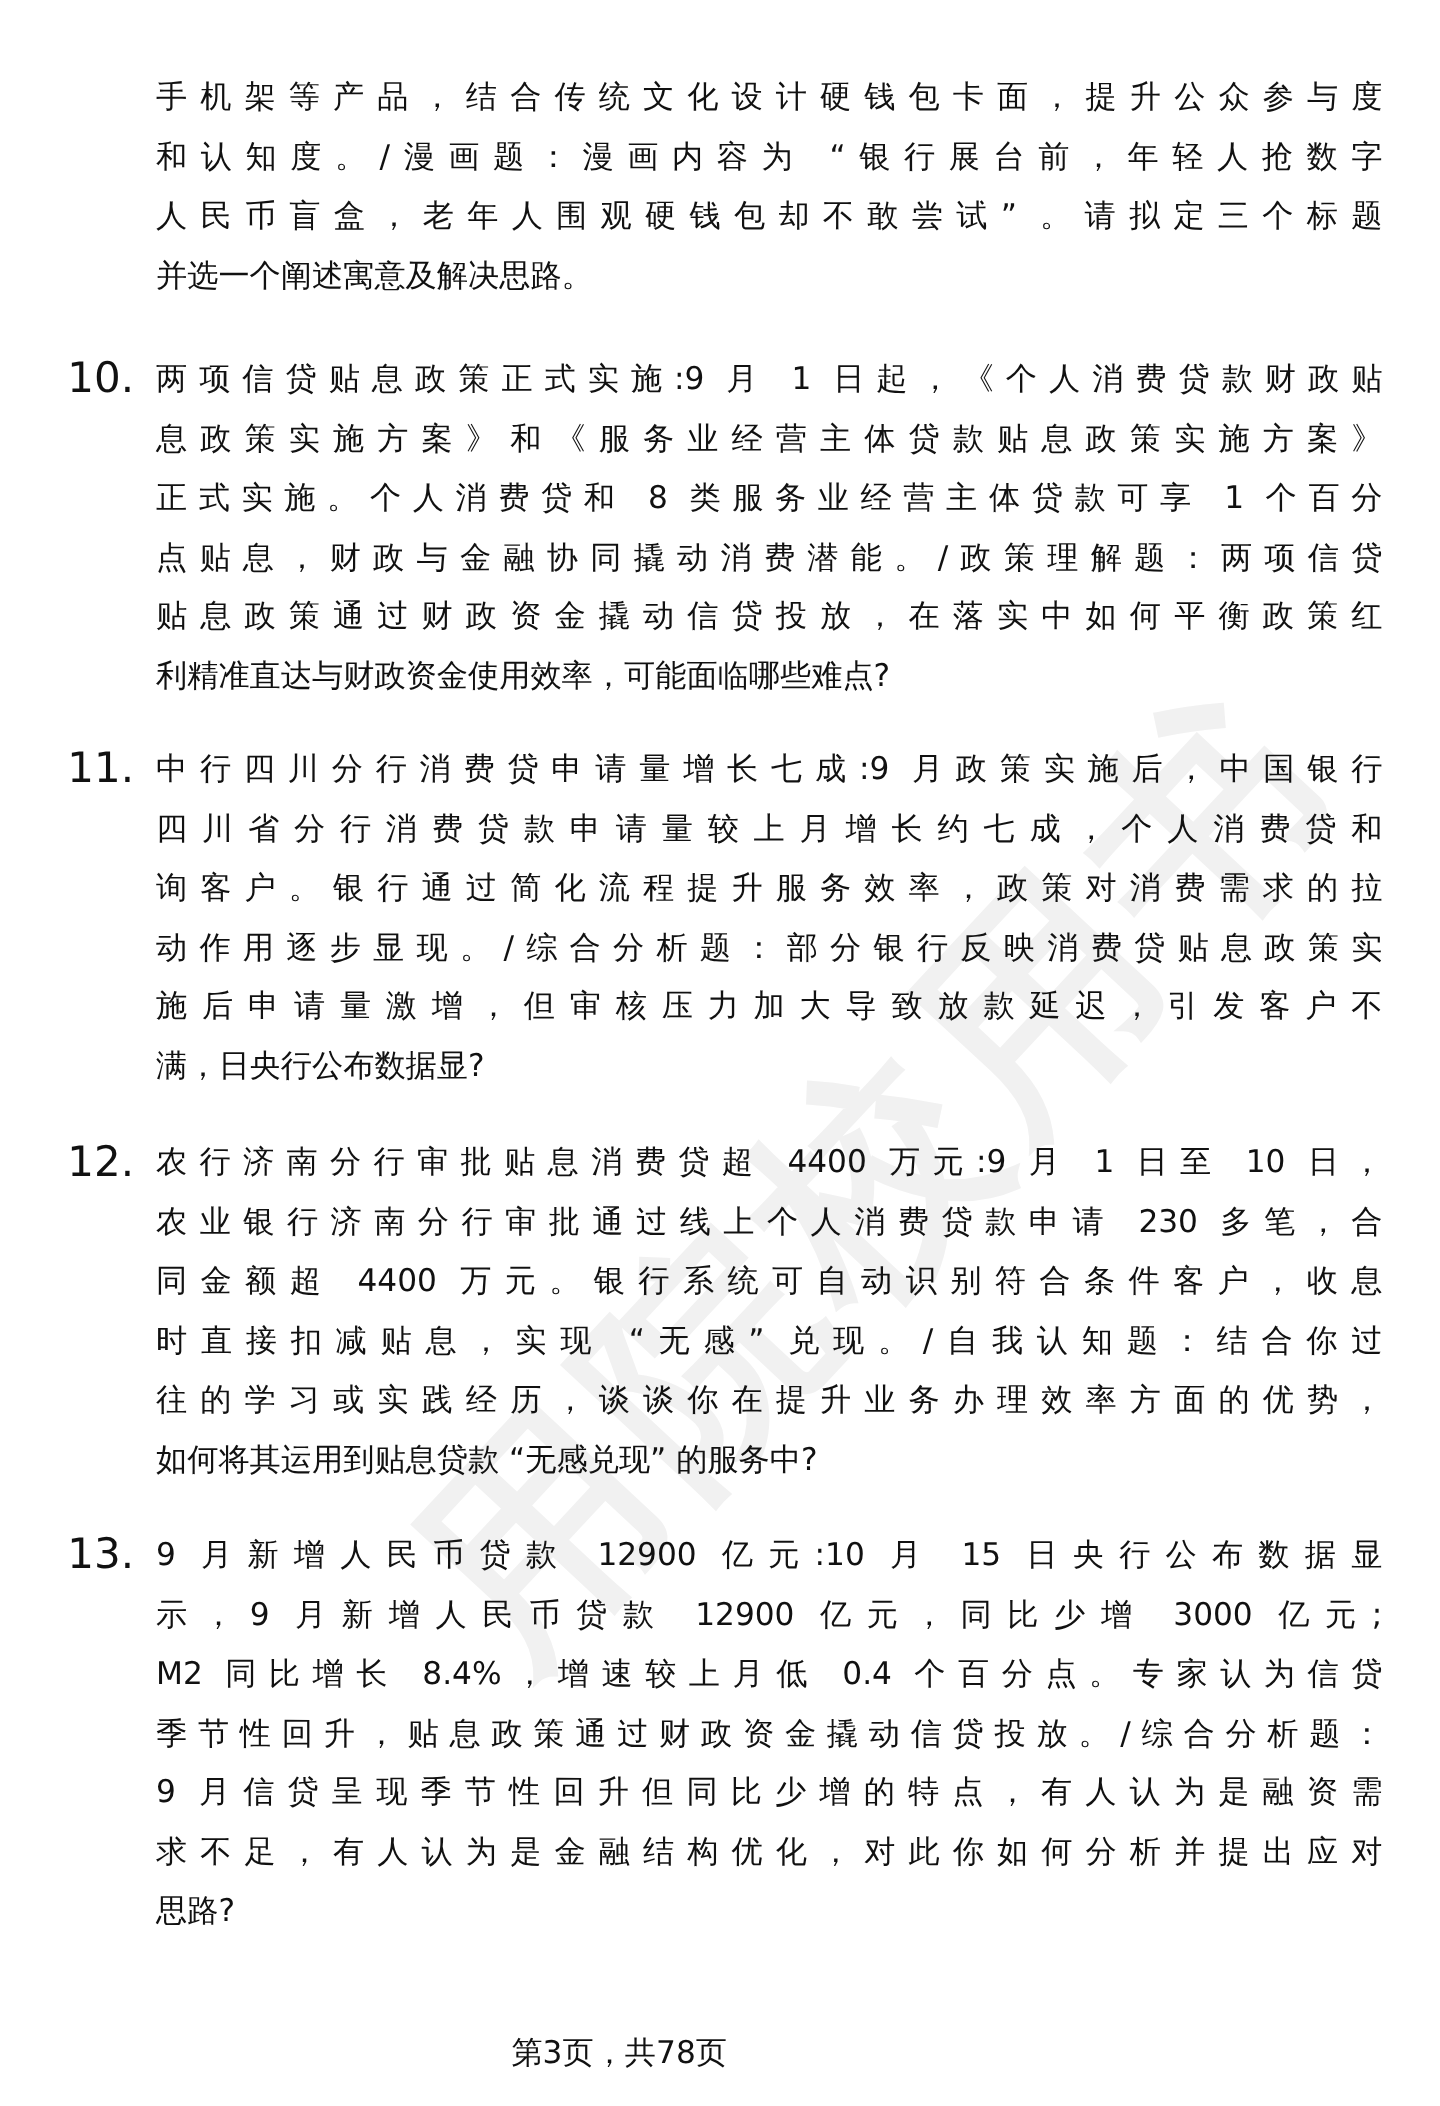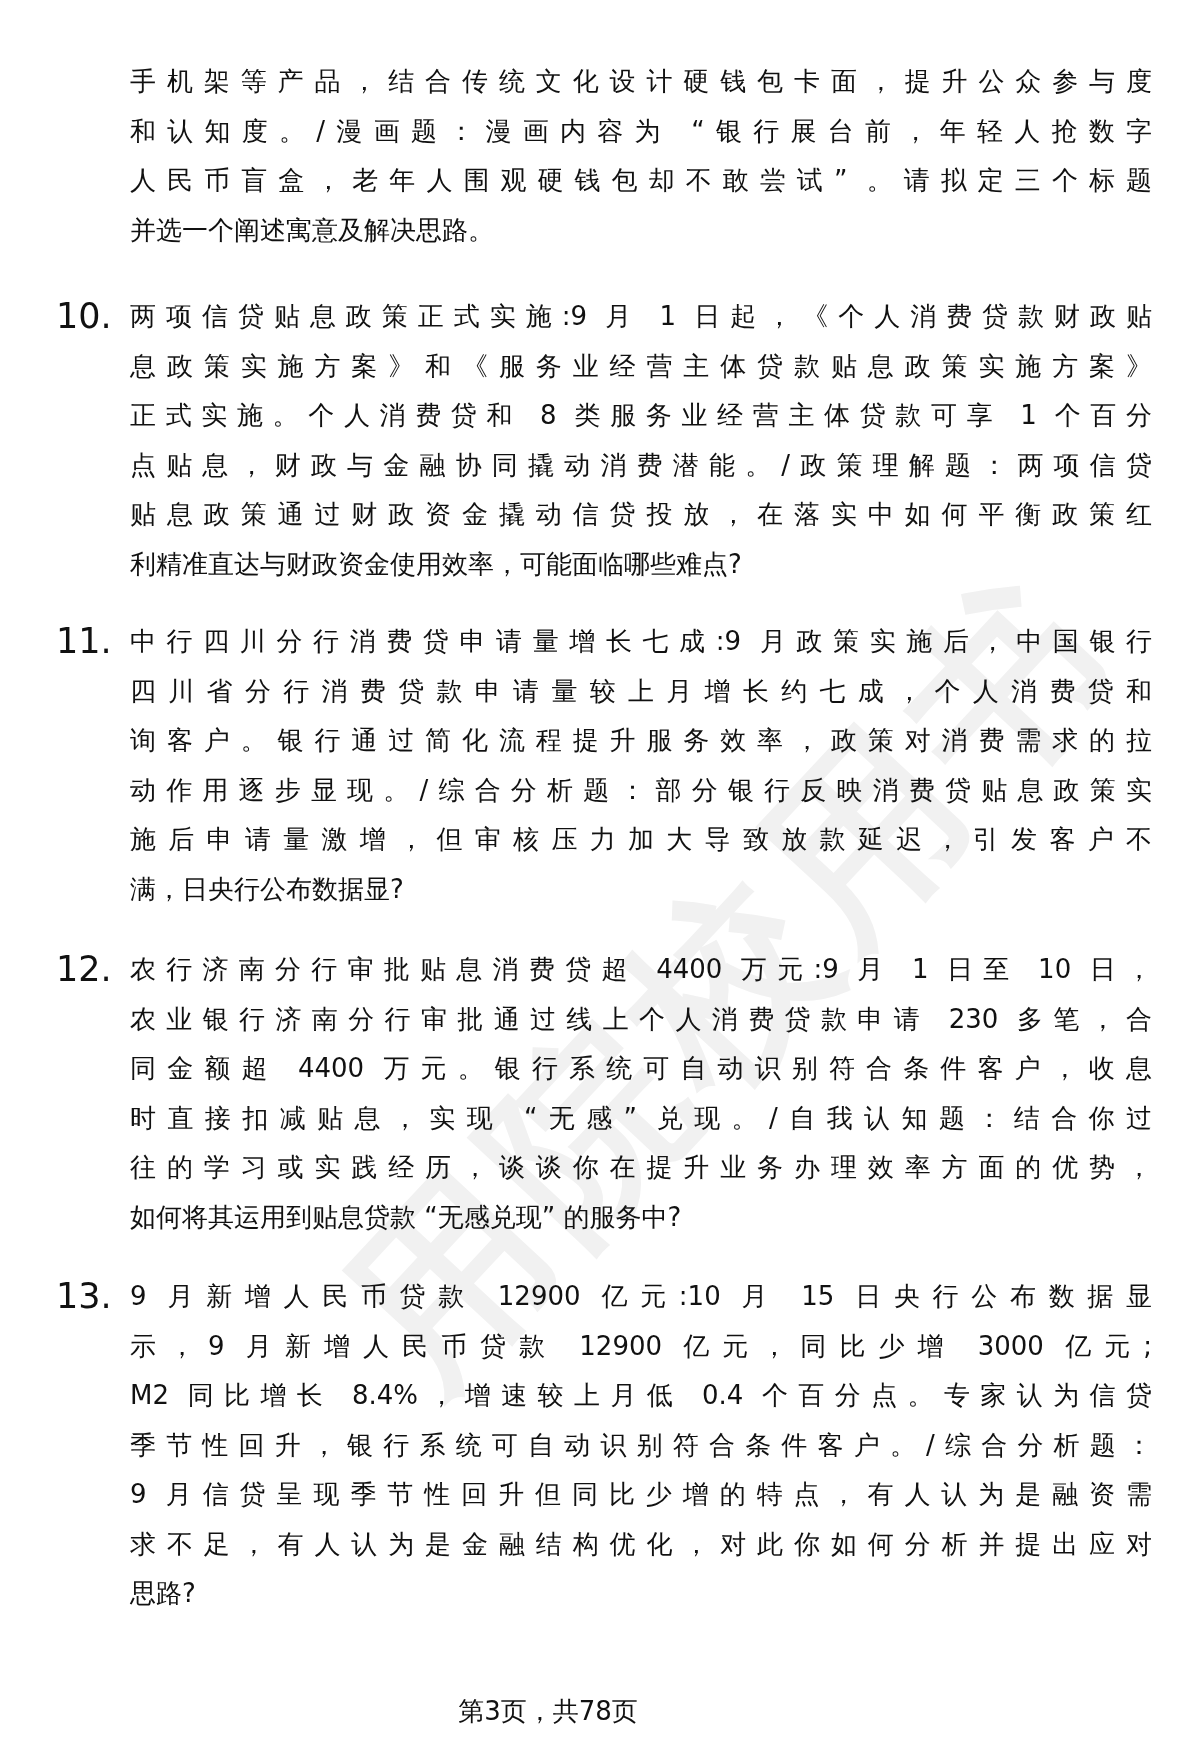--- a/index.html
+++ b/index.html
@@ -78,21 +78,20 @@
   .footer {
     position: absolute;
     left: 0;
     width: 1032px;
     top: 1693px;
     text-align: center;
     font-size: 26px;
     line-height: 36px;
     color: #111111;
     z-index: 1;
-    margin-left: 32px;
   }
 </style>
 </head>
 <body>
 
 <div class="page">
 
   <div class="watermark">用院校用书</div>
 
   <div class="block" style="top:57px;">
@@ -139,21 +138,21 @@
       <span class="line last">如何将其运用到贴息贷款 “无感兑现” 的服务中?</span>
     </div>
   </div>
 
   <div class="block" style="top:1272px;">
     <span class="num">13.</span>
     <div class="lines">
       <span class="line">9 月新增人民币贷款 12900 亿元:10 月 15 日央行公布数据显</span>
       <span class="line">示，9 月新增人民币贷款 12900 亿元，同比少增 3000 亿元;</span>
       <span class="line">M2 同比增长 8.4%，增速较上月低 0.4 个百分点。专家认为信贷</span>
-      <span class="line">季节性回升，银行系统可自动识别符合条件客户。/综合分析题：</span>
+      <span class="line">季节性回升，贴息政策通过财政资金撬动信贷投放。/综合分析题：</span>
       <span class="line">9 月信贷呈现季节性回升但同比少增的特点，有人认为是融资需</span>
       <span class="line">求不足，有人认为是金融结构优化，对此你如何分析并提出应对</span>
       <span class="line last">思路?</span>
     </div>
   </div>
 
   <div class="footer">第3页，共78页</div>
 </div>
 
 </body></html>

